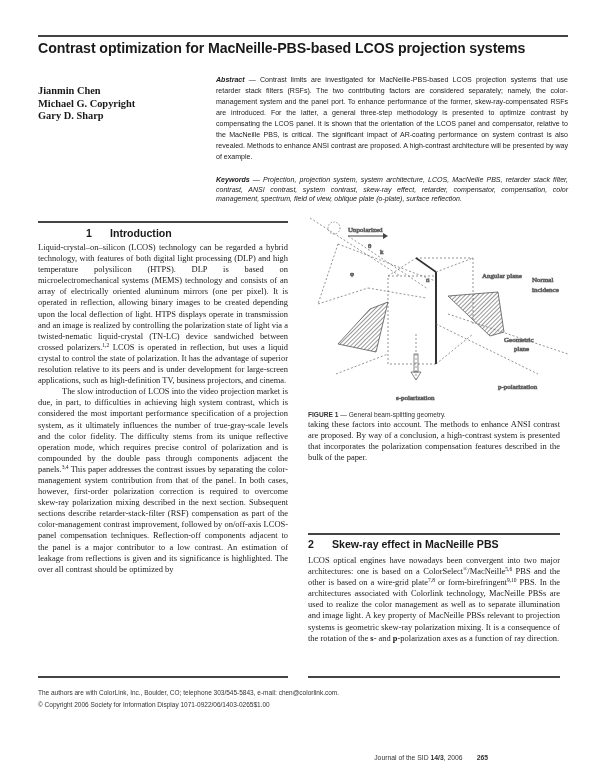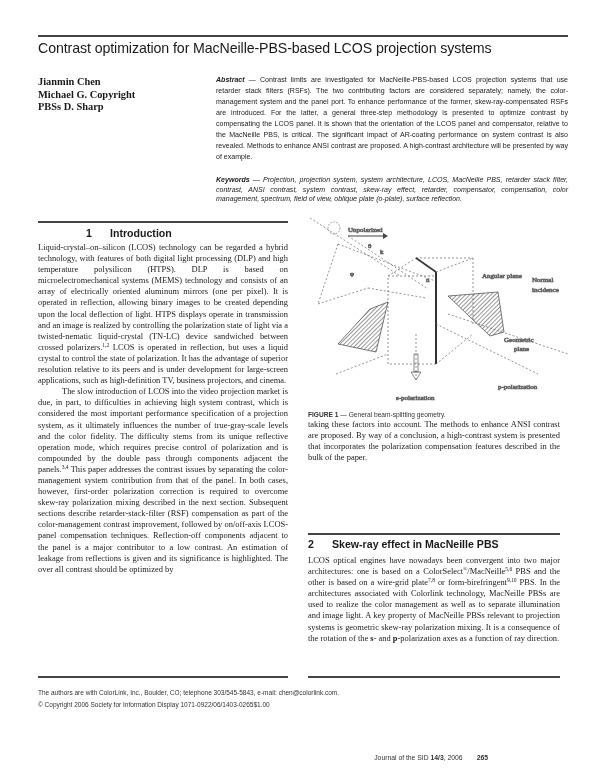--- a/index.html
+++ b/index.html
@@ -1,20 +1,20 @@
 <!DOCTYPE html>
 <html><head>
 <meta charset="utf-8">
 <style>
   html, body { margin: 0; padding: 0; background: #ffffff; }
   body { width: 600px; height: 776px; position: relative; overflow: hidden; color: #1a1a1a; }
   .abs { position: absolute; }
   .rule { position: absolute; background: #444; height: 1.5px; }
-  .title { left: 38px; top: 40px; font-family: "Liberation Sans", sans-serif; font-weight: normal; font-size: 14.2px; letter-spacing: -0.1px; color: #1a1a1a; white-space: nowrap; }
-  .authors { left: 38px; top: 76px; font-family: "Liberation Serif", serif; font-weight: bold; font-size: 10.4px; line-height: 12.5px; }
+  .title { left: 38px; top: 40px; font-family: "Liberation Sans", sans-serif; font-weight: bold; font-size: 14.2px; letter-spacing: -0.1px; color: #1a1a1a; white-space: nowrap; }
+  .authors { left: 38px; top: 85px; font-family: "Liberation Serif", serif; font-weight: bold; font-size: 10.4px; line-height: 12.5px; }
   .authors div { white-space: nowrap; }
   .abstract { left: 216px; top: 74px; width: 352px; font-family: "Liberation Sans", sans-serif; font-size: 7.05px; line-height: 11px; text-align: justify; color: #222; }
   .abstract b { font-style: italic; font-weight: bold; }
   .keywords { left: 216px; top: 175px; width: 352px; font-family: "Liberation Sans", sans-serif; font-size: 7.05px; line-height: 9.5px; text-align: justify; font-style: italic; color: #222; }
   .keywords b { font-weight: bold; }
   .sec-head { font-family: "Liberation Sans", sans-serif; font-weight: bold; font-size: 10.6px; white-space: nowrap; }
   .sec-head .num { display: inline-block; width: 24px; }
   .body-text { font-family: "Liberation Serif", serif; font-size: 8.45px; line-height: 11.1px; text-align: justify; color: #1a1a1a; }
   .body-text p { margin: 0; }
   .body-text p.indent { text-indent: 24px; }
@@ -30,21 +30,21 @@
 </head>
 <body>
 
 <div class="rule" style="left:38px; top:35px; width:530px;"></div>
 
 <div class="abs title">Contrast optimization for MacNeille-PBS-based LCOS projection systems</div>
 
 <div class="abs authors">
   <div>Jianmin Chen</div>
   <div>Michael G. Copyright</div>
-  <div>PBSs D. Sharp</div>
+  <div>Gary D. Sharp</div>
 </div>
 
 <div class="abs abstract">
   <b>Abstract</b><span> — </span><span>Contrast limits are investigated for MacNeille-PBS-based LCOS projection systems that use retarder stack filters (RSFs). The two contributing factors are considered separately; namely, the color-management system and the panel port. To enhance performance of the former, skew-ray-compensated RSFs are introduced. For the latter, a general three-step methodology is presented to optimize contrast by compensating the LCOS panel. It is shown that the orientation of the LCOS panel and compensator, relative to the MacNeille PBS, is critical. The significant impact of AR-coating performance on system contrast is also revealed. Methods to enhance ANSI contrast are proposed. A high-contrast architecture will be presented by way of example.</span>
 </div>
 
 <div class="abs keywords">
   <b>Keywords</b><span> — </span><span>Projection, projection system, system architecture, LCOS, MacNeille PBS, retarder stack filter, contrast, ANSI contrast, system contrast, skew-ray effect, retarder, compensator, compensation, color management, spectrum, field of view, oblique plate (o-plate), surface reflection.</span>
 </div>
 

